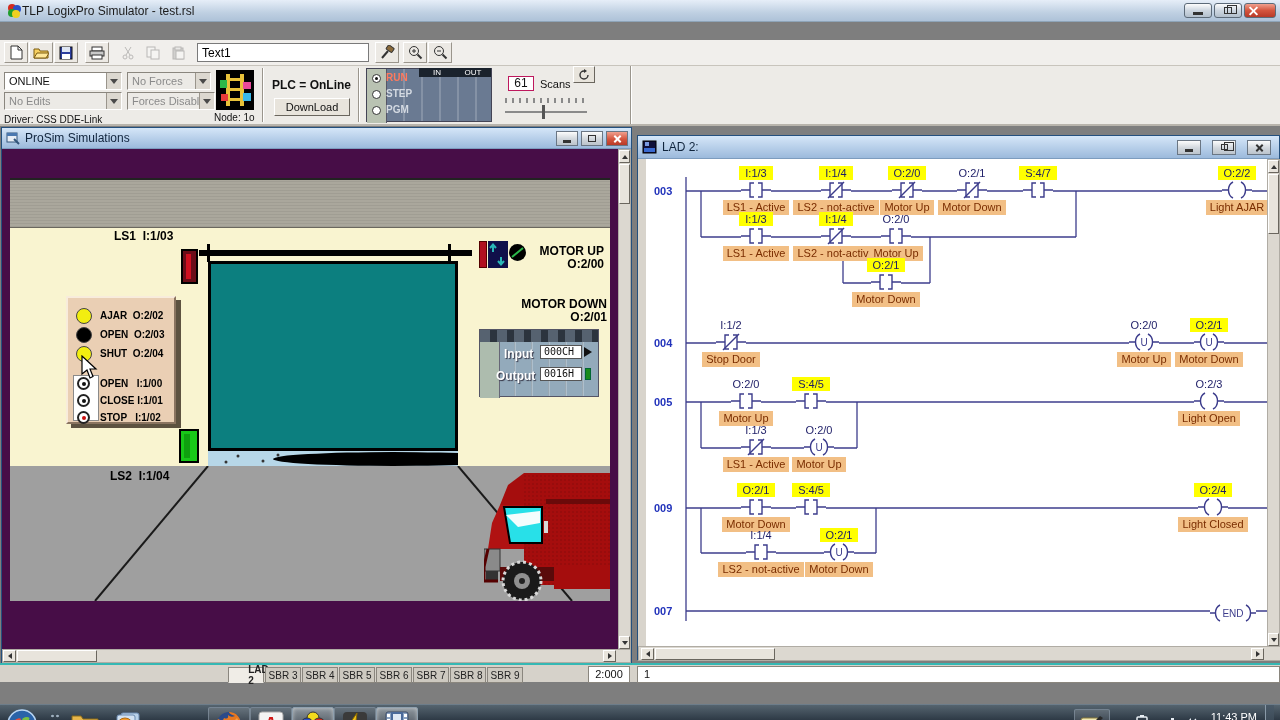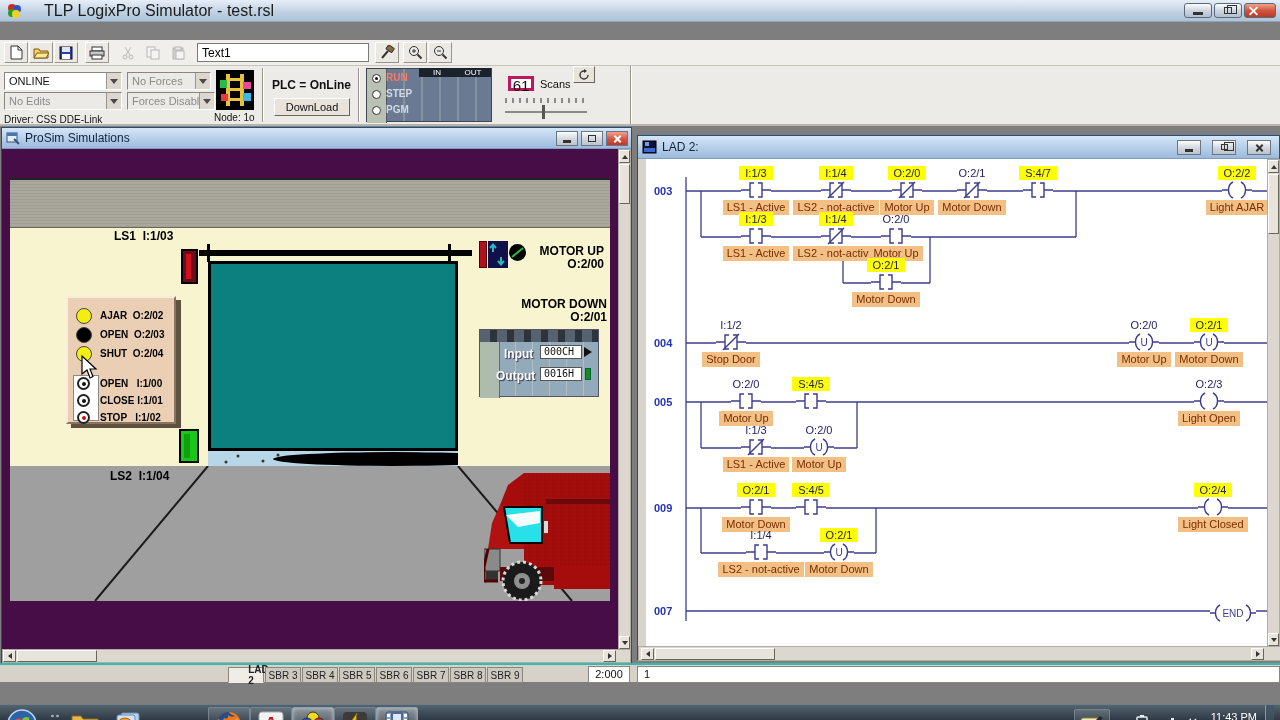--- a/index.html
+++ b/index.html
@@ -5,21 +5,21 @@
   * { margin:0; padding:0; box-sizing:border-box; }
   html,body { width:1280px; height:720px; overflow:hidden; }
   body { font-family:"Liberation Sans", sans-serif; font-size:12px; color:#111; }
   #screen { position:relative; width:1280px; height:720px; background:#7e7e7e; overflow:hidden; }
   .abs { position:absolute; }
 
   
   #titlebar { left:0; top:0; width:1280px; height:22px;
     background:linear-gradient(#e6eef8,#bfd0e2 60%,#aec2d8); border-bottom:1px solid #8ea4b8;
     display:flex; align-items:center; padding-left:6px; }
-  #titlebar .title { margin-left:22px; color:#1b1b1b; font-size:16px; }
+  #titlebar .title { margin-left:0; color:#1b1b1b; font-size:12px; }
   .capbtn { width:28px; height:15px; border:1px solid #5c6a78; border-radius:3px;
     background:linear-gradient(#fdfdfd,#cdd6e0 50%,#b3c0cd); display:flex; align-items:center; justify-content:center; }
   .capbtn.close { width:32px; background:linear-gradient(#f0a08e,#d4553e 50%,#b83a28); }
   .glyph-min { width:10px; height:3px; background:#333; margin-top:6px; }
   .glyph-restore { width:8px; height:7px; border:1px solid #333; background:transparent; position:relative; }
   .glyph-restore:before { content:""; position:absolute; left:2px; top:-3px; width:8px; height:7px; border:1px solid #333; }
   .xbar { position:absolute; width:11px; height:2px; background:#fff; left:3px; top:6px; }
 
   #menubar { left:0; top:22px; width:1280px; height:18px; background:#f4f2ef; display:flex; align-items:center; padding-left:4px; border-bottom:1px solid #e0ddd8;}
   .menu-item { padding:1px 8px; font-size:12px; }
@@ -290,21 +290,21 @@
     </div>
     <div id="io-rows">
         <div class="iocell" style="left: 419px; top: 78px;">000CH</div>
         <div class="iocell" style="left: 456px; top: 78px;">0016H</div>
         <div class="iocell" style="left: 419px; top: 92px;">0000H</div>
         <div class="iocell" style="left: 456px; top: 92px;">0000H</div>
         <div class="iocell" style="left: 419px; top: 106px;">0000H</div>
         <div class="iocell" style="left: 456px; top: 106px;">0000H</div>
       </div>
 
-    <div class="abs" style="left:508px; top:10px; width:26px; height:15px; background:#fff; border:3px solid #be185d; font-size:15px; text-align:center; line-height:13px;">61</div>
+    <div class="abs" style="left:508px; top:10px; width:26px; height:15px; background:#fff; border:1px solid #be185d; font-size:12px; text-align:center; line-height:13px;">61</div>
     <div class="abs" style="left:540px; top:12px; font-size:11px;">Scans</div>
     <div class="abs" style="left:505px; top:32px; width:82px; height:5px; background-image:repeating-linear-gradient(90deg,#8a8a8a 0 2px, transparent 2px 7px);"></div>
     <div class="abs" style="left:505px; top:45px; width:82px; height:2px; background:#8a8a8a;"></div>
     <div class="abs" style="left:542px; top:39px; width:3px; height:14px; background:#555;"></div>
     <div class="classic-btn abs" style="left:573px; top:0px; width:22px; height:17px;">
       <svg width="12" height="12" viewBox="0 0 12 12">
           <path d="M10 6 A4 4 0 1 1 6 2" fill="none" stroke="#333" stroke-width="1.4"></path>
           <path d="M6 0 L9 2 L6 4 z" fill="#333"></path>
         </svg>
       </div>

